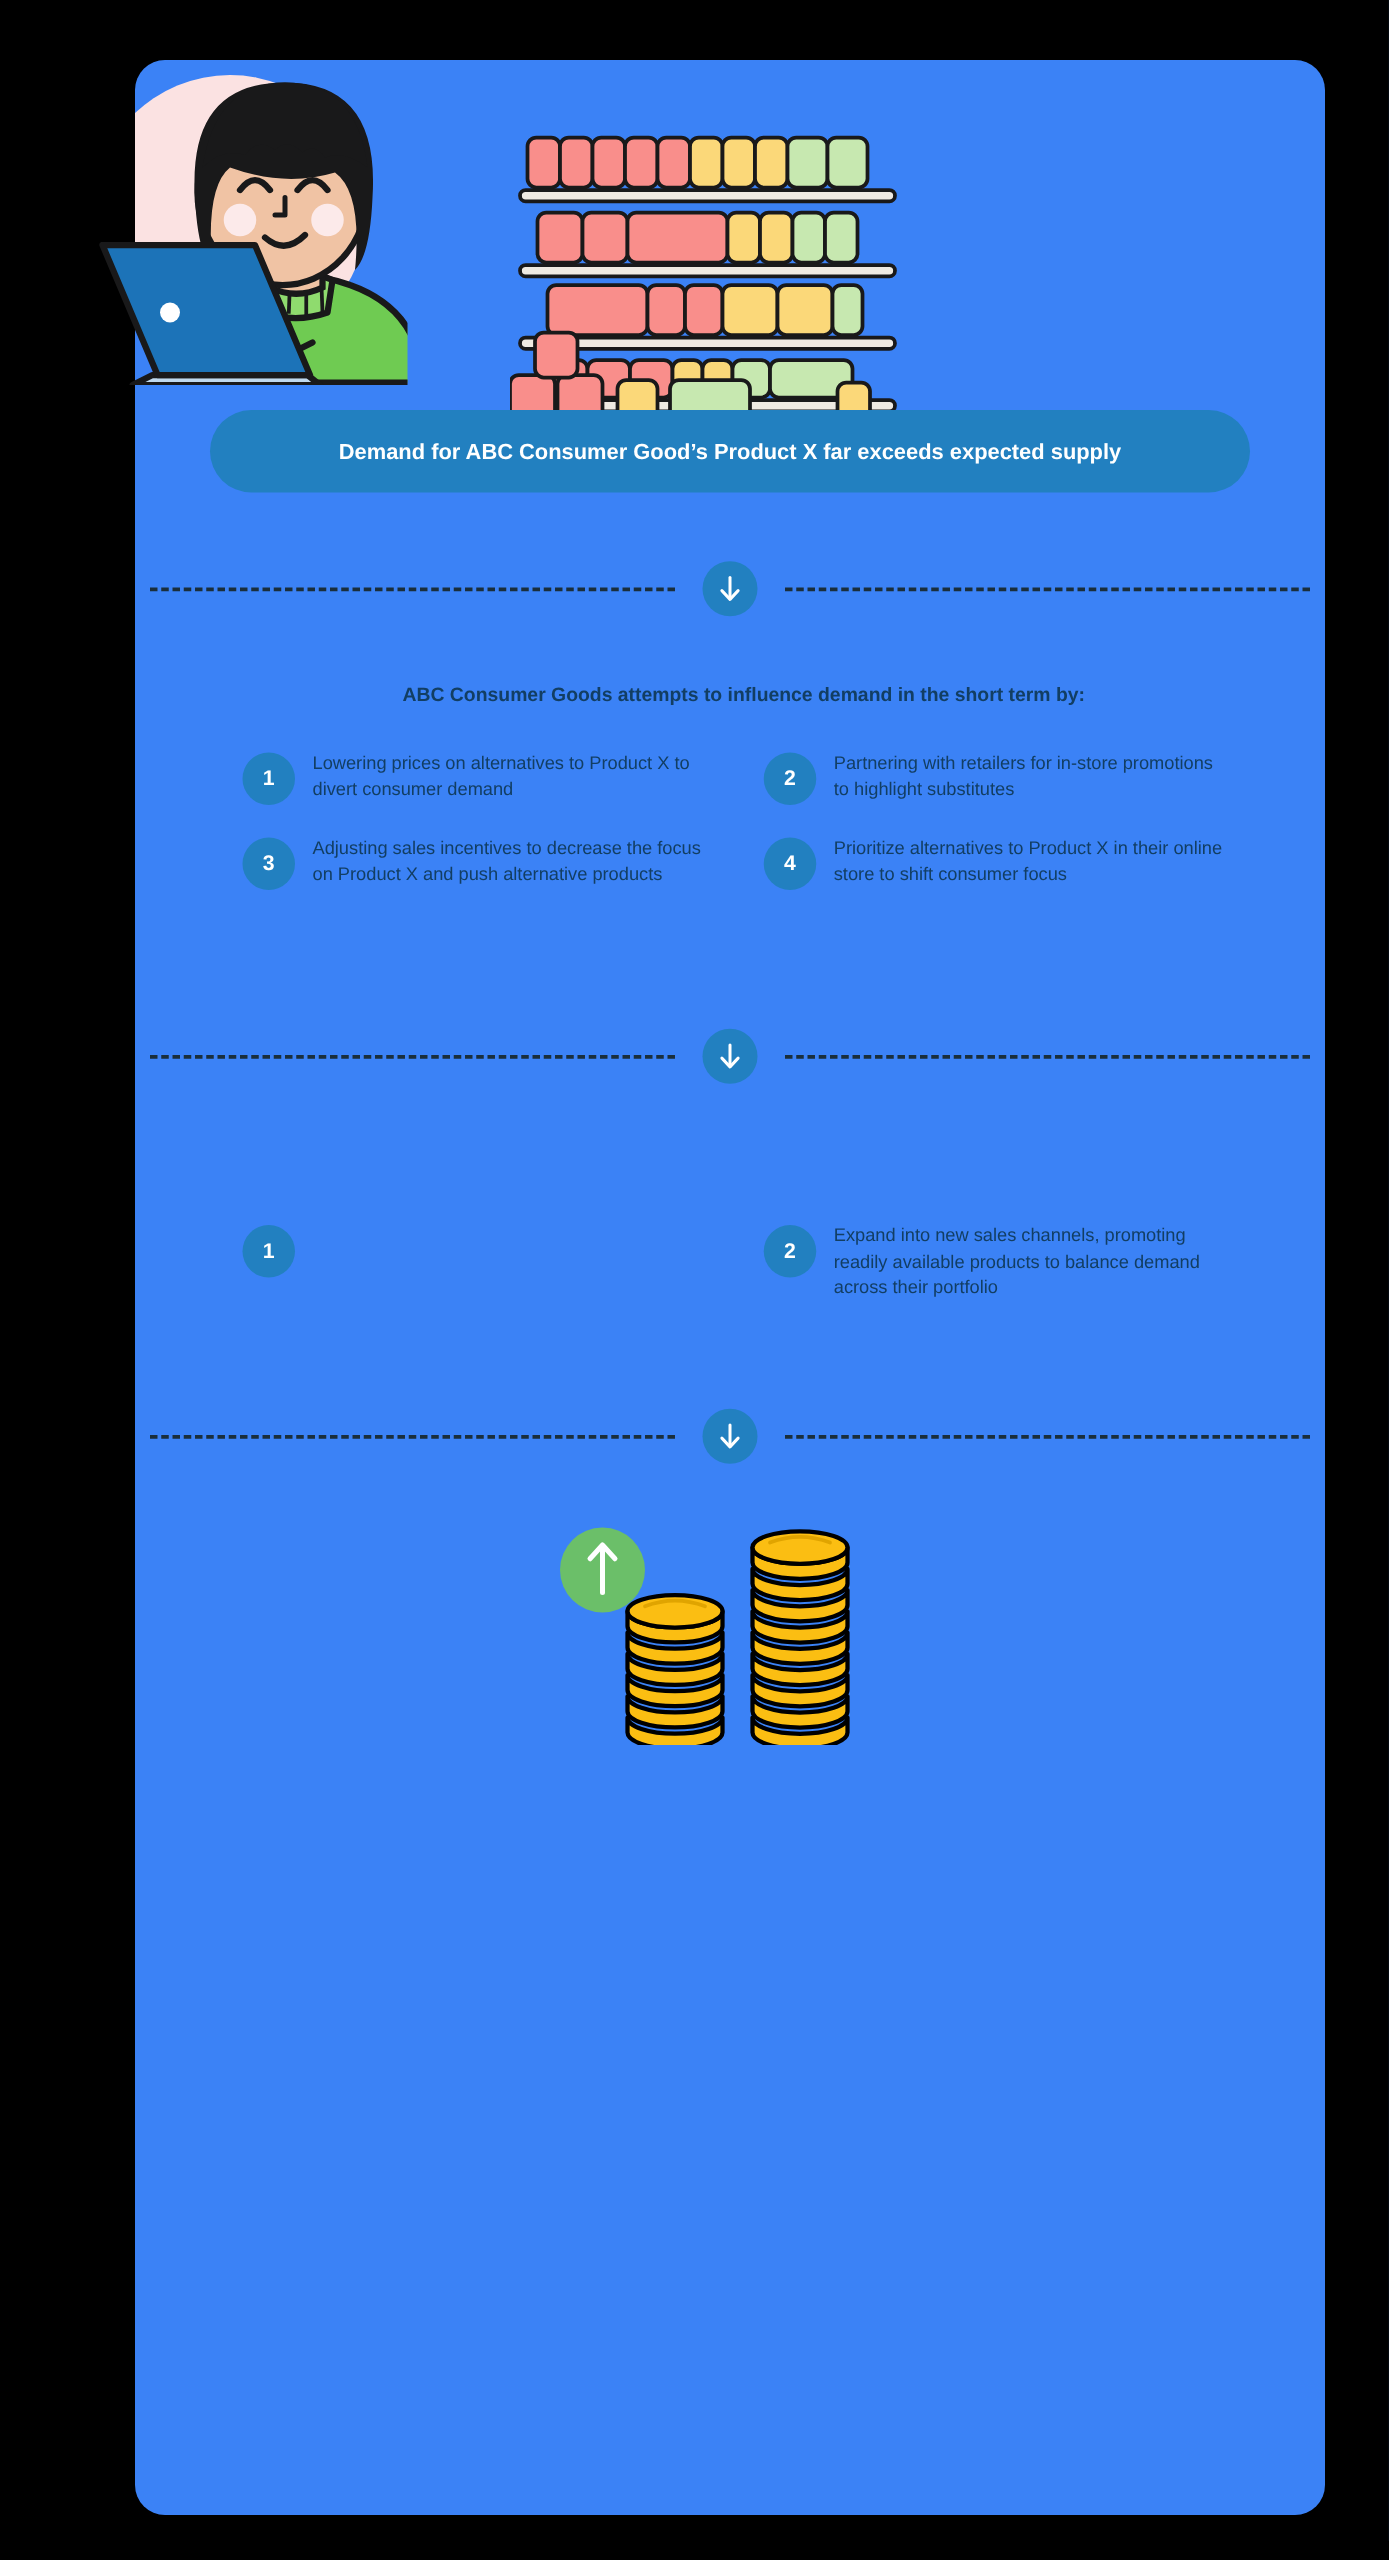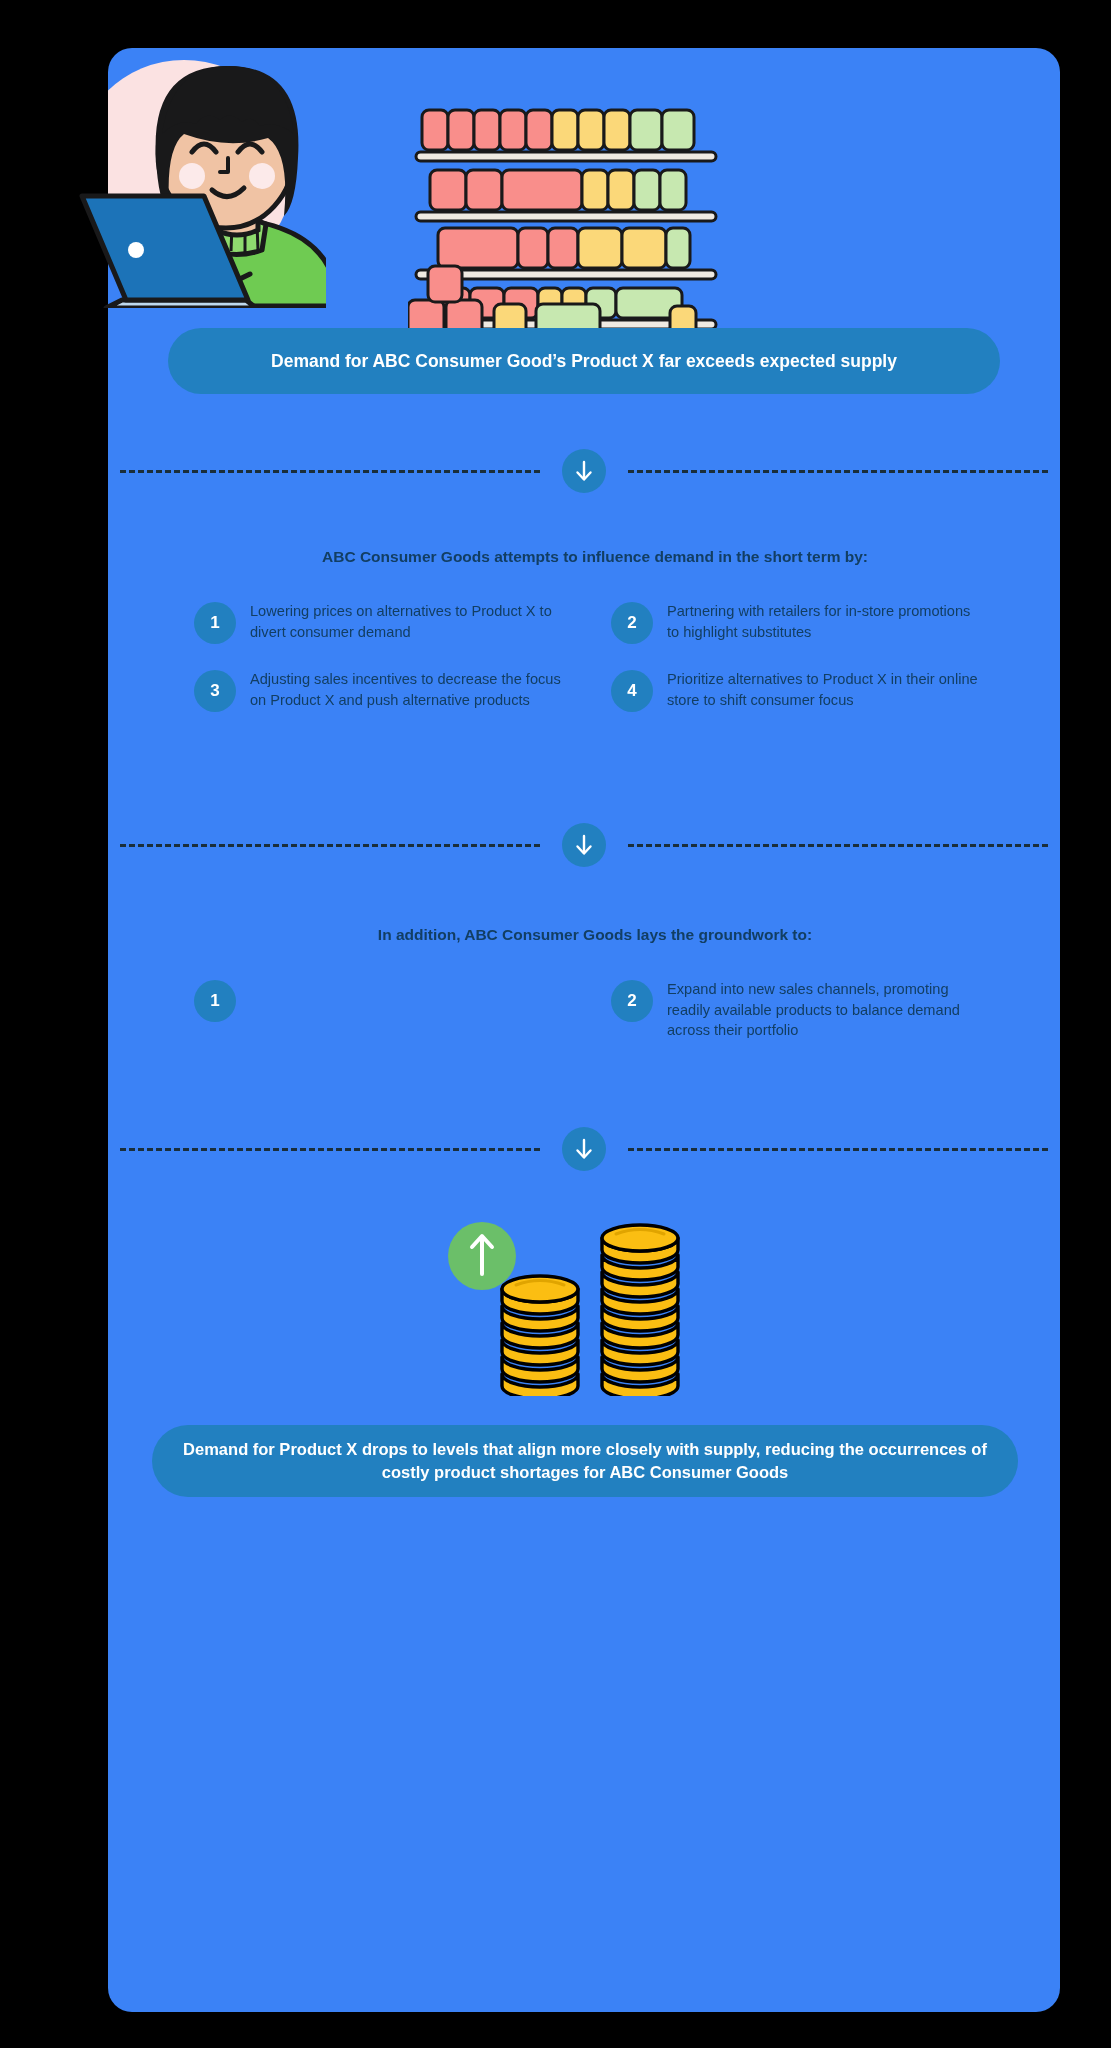--- a/index.html
+++ b/index.html
@@ -302,21 +302,20 @@
     <div class="dash-line"></div>
     <div class="divider-circle">
       <svg width="22" height="24" viewBox="0 0 22 24">
         <line x1="11" y1="3" x2="11" y2="19" stroke="#FFFFFF" stroke-width="2.4" stroke-linecap="round"></line>
         <path d="M4.5 13.5 L11 20.5 L17.5 13.5" fill="none" stroke="#FFFFFF" stroke-width="2.4" stroke-linecap="round" stroke-linejoin="round"></path>
       </svg>
     </div>
     <div class="dash-line"></div>
   </div>
 
-  <div class="section-heading" style="top: 878px;">In addition, ABC Consumer Goods lays the groundwork to:</div>
 
   <div class="items" id="items-2" style="top: 930px;">
       <div class="item">
         <div class="num-circle">1</div>
       </div>
       <div class="item">
         <div class="num-circle">2</div>
         <div class="item-text">Expand into new sales channels, promoting readily available products to balance demand across their portfolio</div>
       </div>
     </div>
@@ -384,15 +383,14 @@
           <path d="M192 38 q24 -9 48 0" fill="none" stroke="#E0A400" stroke-width="3" stroke-linecap="round"></path>
         </g>
         <g>
           <circle cx="58" cy="60" r="34" fill="#6BBF69"></circle>
           <line x1="58" y1="78" x2="58" y2="42" stroke="#FFFFFF" stroke-width="4" stroke-linecap="round"></line>
           <path d="M48 51 L58 40 L68 51" fill="none" stroke="#FFFFFF" stroke-width="4" stroke-linecap="round" stroke-linejoin="round"></path>
         </g>
       </svg>
   </div>
 
-  <div class="banner" id="banner-bottom">Demand for Product X drops to levels that align more closely with supply, reducing the occurrences of costly product shortages for ABC Consumer Goods</div>
 
 </div>
 
 </body></html>

